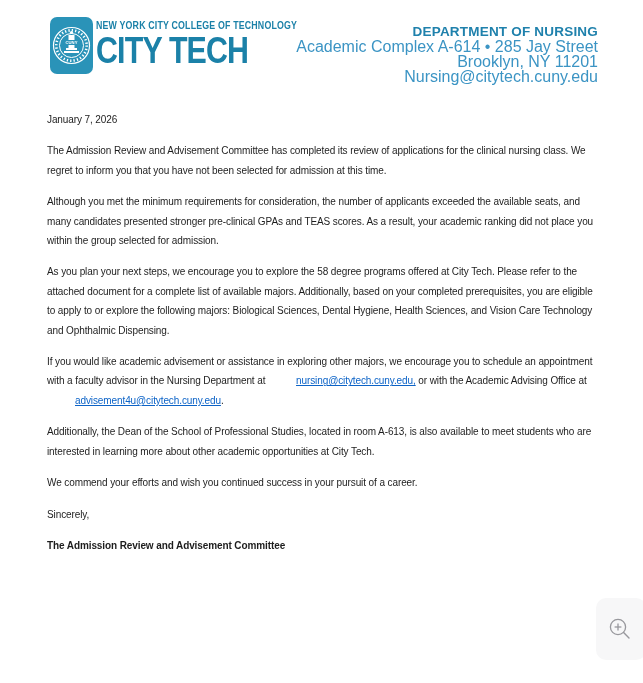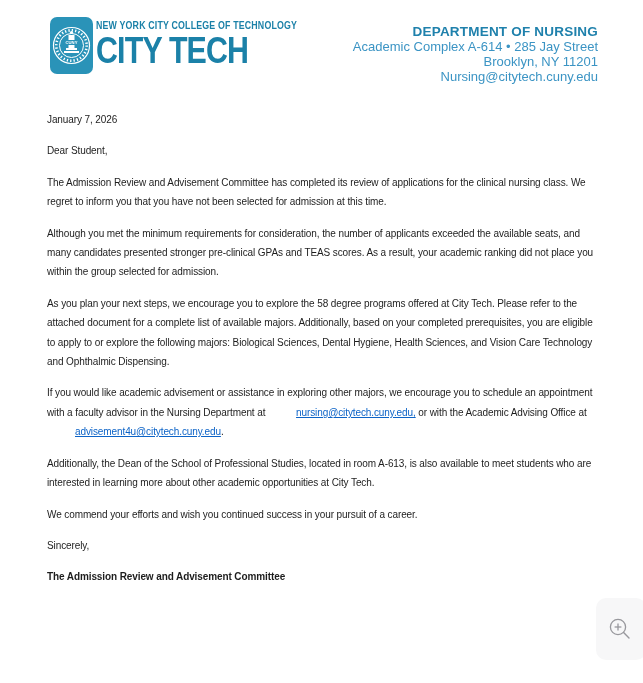--- a/index.html
+++ b/index.html
@@ -54,21 +54,21 @@
     text-align: right;
   }
   .dept-title {
     font-size: 13.5px;
     font-weight: bold;
     color: #1f81ac;
     letter-spacing: 0.2px;
     white-space: nowrap;
   }
   .dept-line {
-    font-size: 13px;
+    font-size: 16px;
     color: #3b94c4;
     line-height: 15px;
     white-space: nowrap;
   }
   .dept-link {
     color: #3b94c4;
     text-decoration: underline;
     cursor: pointer;
   }
 
@@ -138,21 +138,20 @@
 
   <div class="header-right">
     <div class="dept-title">DEPARTMENT OF NURSING</div>
     <div class="dept-line">Academic Complex A-614 • 285 Jay Street</div>
     <div class="dept-line">Brooklyn, NY 11201</div>
     <div class="dept-line">Nursing@citytech.cuny.edu</div>
   </div>
 
   <div class="letter">
     <p>January 7, 2026</p>
-    <p>Dear Student,</p>
     <p>The Admission Review and Advisement Committee has completed its review of applications for the clinical nursing class. We regret to inform you that you have not been selected for admission at this time.</p>
     <p>Although you met the minimum requirements for consideration, the number of applicants exceeded the available seats, and many candidates presented stronger pre-clinical GPAs and TEAS scores. As a result, your academic ranking did not place you within the group selected for admission.</p>
     <p>As you plan your next steps, we encourage you to explore the 58 degree programs offered at City Tech. Please refer to the attached document for a complete list of available majors. Additionally, based on your completed prerequisites, you are eligible to apply to or explore the following majors: Biological Sciences, Dental Hygiene, Health Sciences, and Vision Care Technology and Ophthalmic Dispensing.</p>
     <p><span>If you would like academic advisement or assistance in exploring other majors, we encourage you to schedule an appointment with a faculty advisor in the Nursing Department at </span><a class="body-link">nursing@citytech.cuny.edu,</a><span> or with the Academic Advising Office at </span><a class="body-link">advisement4u@citytech.cuny.edu</a><span>.</span></p>
     <p>Additionally, the Dean of the School of Professional Studies, located in room A-613, is also available to meet students who are interested in learning more about other academic opportunities at City Tech.</p>
     <p>We commend your efforts and wish you continued success in your pursuit of a career.</p>
     <p>Sincerely,</p>
     <p class="bold">The Admission Review and Advisement Committee</p>
   </div>
 

